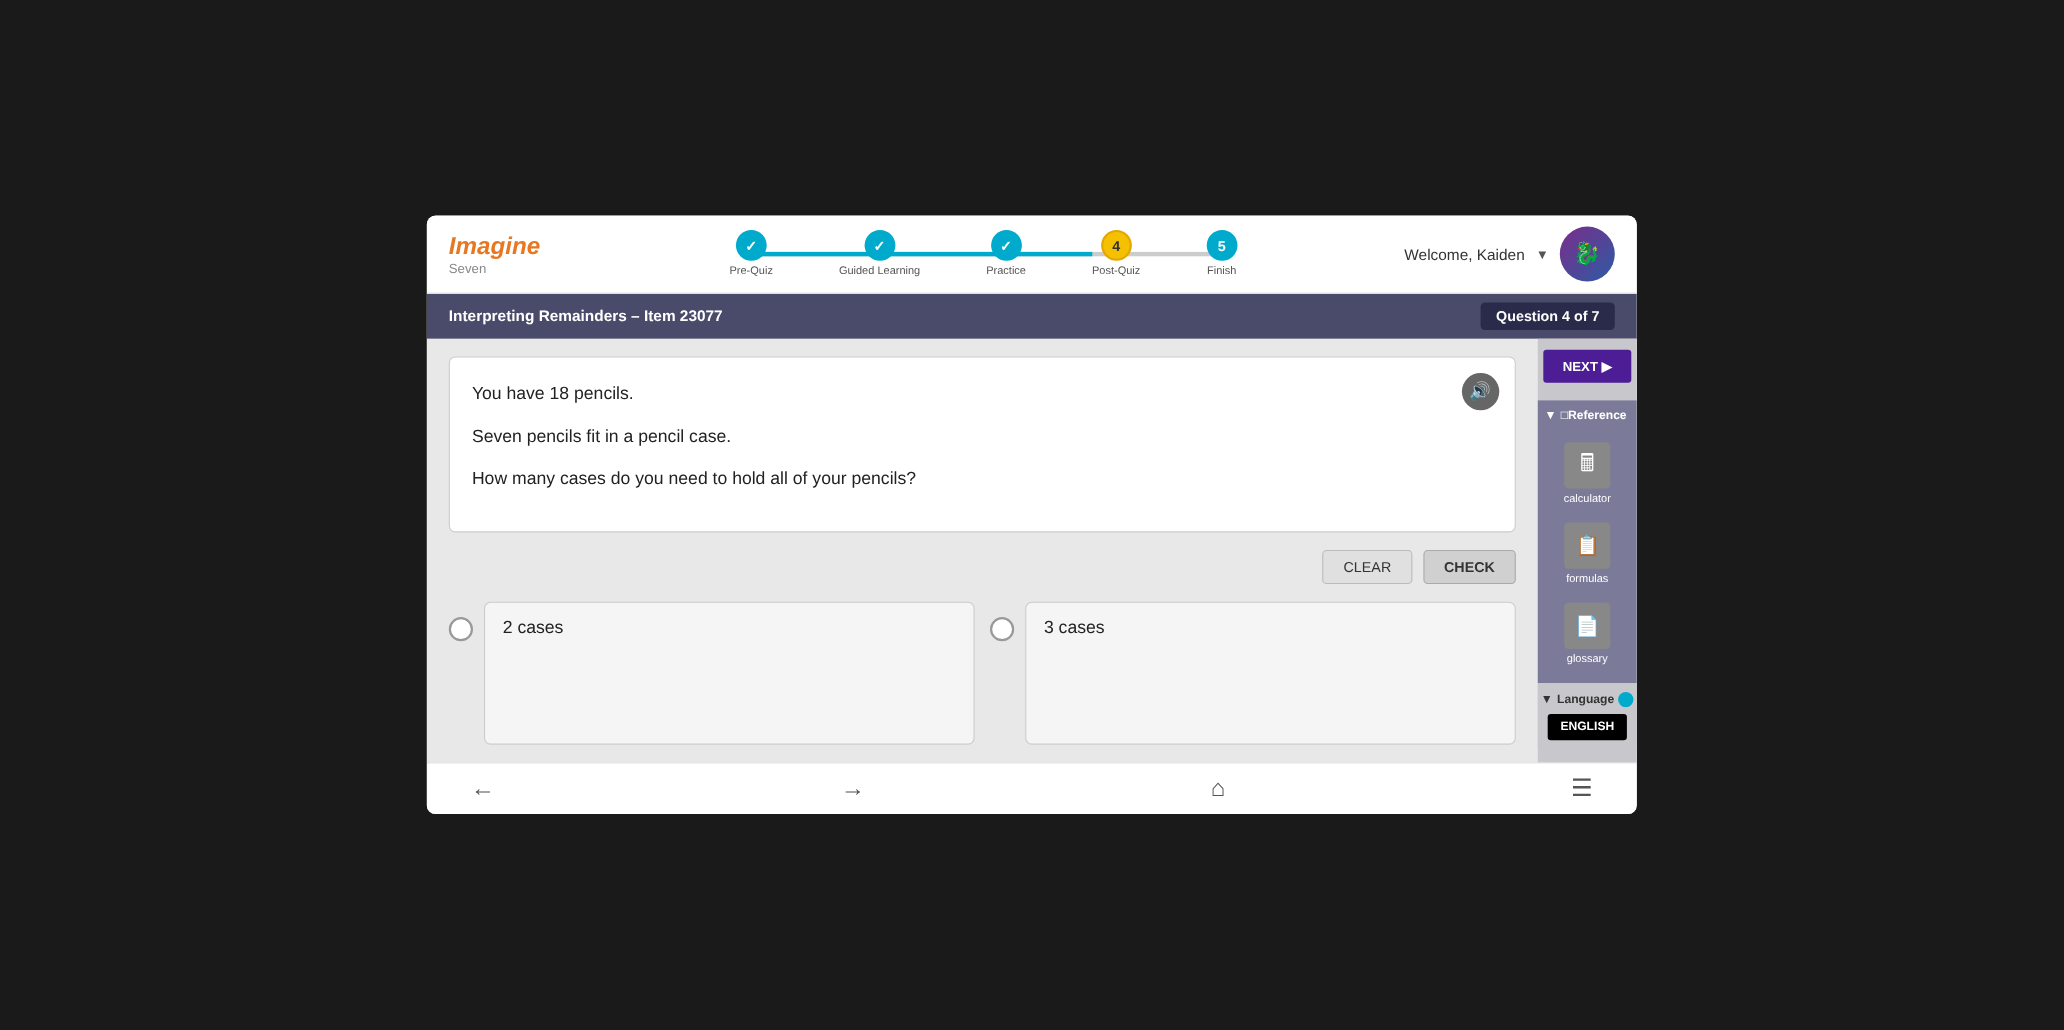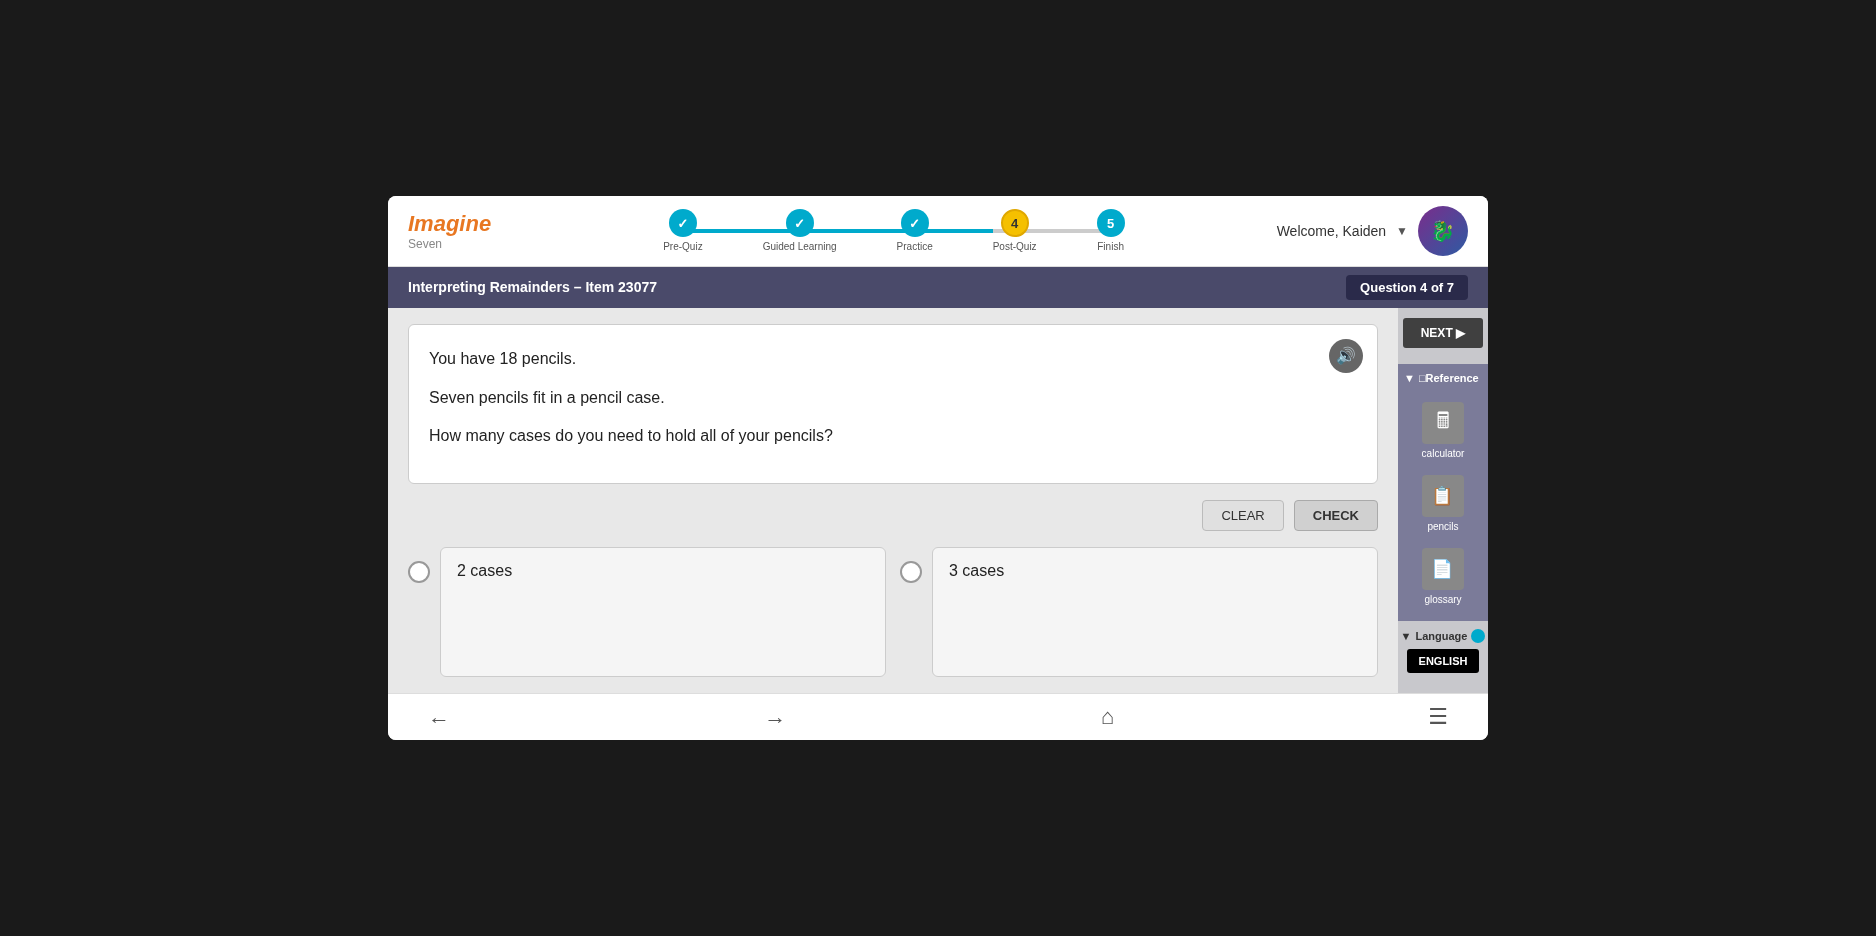--- a/index.html
+++ b/index.html
@@ -248,21 +248,21 @@
     .sidebar {
       width: 90px;
       background: #c8c8cc;
       display: flex;
       flex-direction: column;
       align-items: center;
       padding: 10px 0;
       gap: 0;
     }
     .sidebar-next-btn {
-      background: #404040;
+      background: #4c1d95;
       color: #fff;
       border: none;
       padding: 8px 4px;
       font-size: 12px;
       cursor: pointer;
       width: 80px;
       margin-bottom: 16px;
       border-radius: 3px;
       font-weight: bold;
     }
@@ -449,21 +449,21 @@
           <span>□Reference</span>
         </div>
 
         <div class="ref-icon-btn">
           <div class="ref-icon-box">🖩</div>
           <span class="ref-icon-label">calculator</span>
         </div>
 
         <div class="ref-icon-btn">
           <div class="ref-icon-box" style="font-size:18px;">📋</div>
-          <span class="ref-icon-label">pencils</span>
+          <span class="ref-icon-label">formulas</span>
         </div>
 
         <div class="ref-icon-btn">
           <div class="ref-icon-box" style="font-size:18px;">📄</div>
           <span class="ref-icon-label">glossary</span>
         </div>
       </div>
 
       <div class="language-section">
         <div class="language-label">

